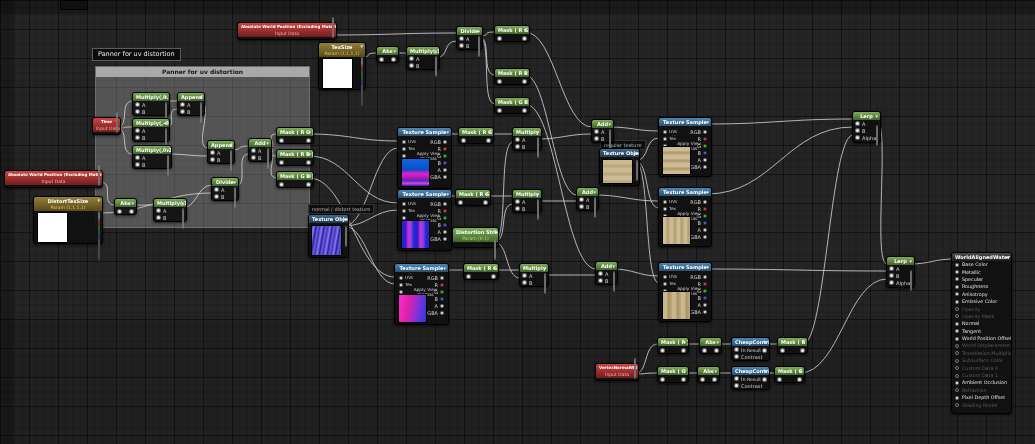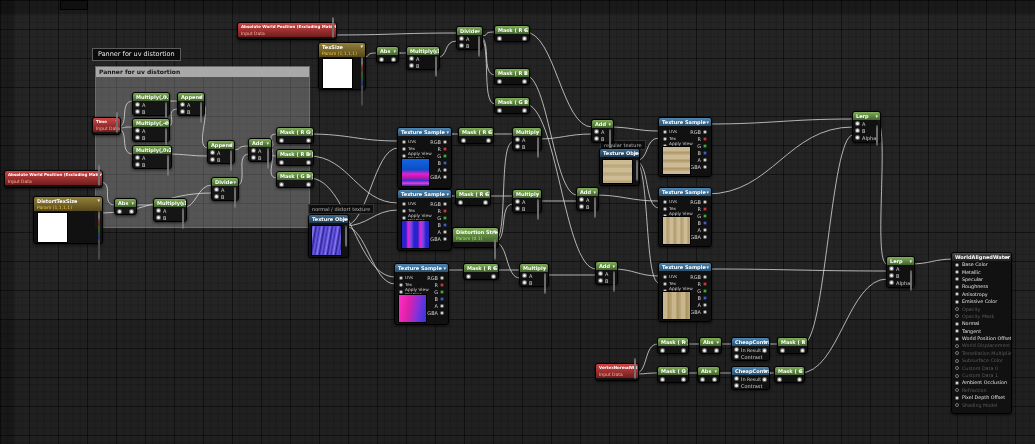--- a/index.html
+++ b/index.html
@@ -6,20 +6,21 @@
   #canvas{
     position:relative;width:1035px;height:444px;overflow:hidden;
     background-color:#242424;
     background-image:
       linear-gradient(rgba(0,0,0,0.40) 1px,transparent 1px),
       linear-gradient(90deg,rgba(0,0,0,0.40) 1px,transparent 1px),
       linear-gradient(rgba(0,0,0,0.16) 1px,transparent 1px),
       linear-gradient(90deg,rgba(0,0,0,0.16) 1px,transparent 1px);
     background-size:29px 29px,29px 29px,7.25px 7.25px,7.25px 7.25px;
     font-family:"DejaVu Sans",sans-serif;
+    text-align:center;
   }
   .band{position:absolute;pointer-events:none;}
   .comment-box{position:absolute;border:1px solid rgba(255,255,255,0.14);background:rgba(200,200,200,0.30);}
   .comment-box .cbar{height:10px;line-height:10px;background:#a9a9a9;color:#161616;font-size:6px;font-weight:bold;padding:0 3px;white-space:nowrap;overflow:hidden;}
   .tooltip{position:absolute;background:#0b0b0b;border:1px solid #5c5c5c;color:#e8e8e8;font-size:6.5px;line-height:11px;padding:0 5px;white-space:nowrap;z-index:30;}
   svg.wires{position:absolute;left:0;top:0;pointer-events:none;z-index:5;}
   .node{position:absolute;background:rgba(16,16,16,0.93);border:1px solid #000;border-radius:3px;
         box-shadow:0 1px 3px rgba(0,0,0,0.65);color:#d6d6d6;z-index:10;}
   .hd{position:relative;border-radius:2px 2px 0 0;padding:0 3px;font-weight:bold;color:#fff;
       white-space:nowrap;overflow:hidden;font-size:5px;height:8px;line-height:8px;}

